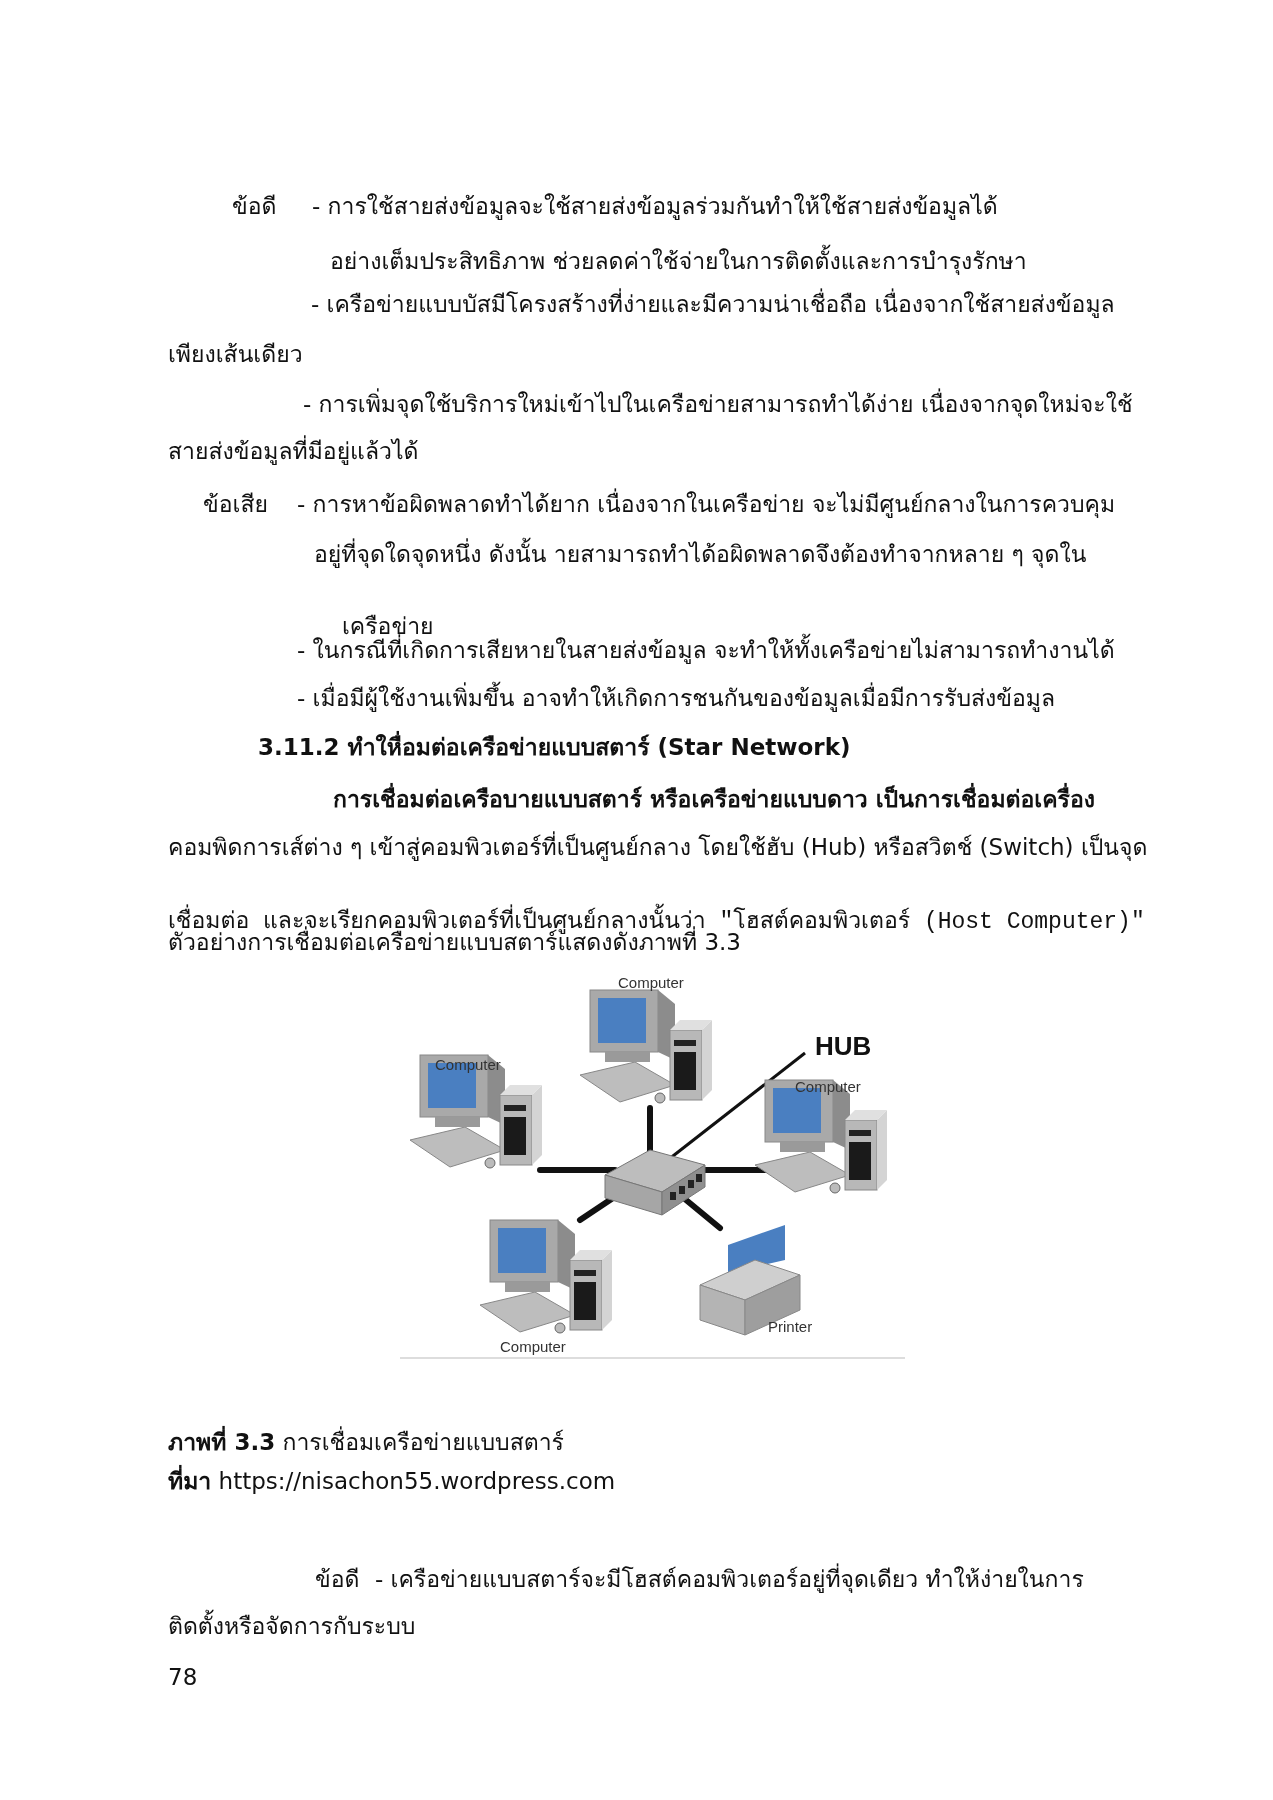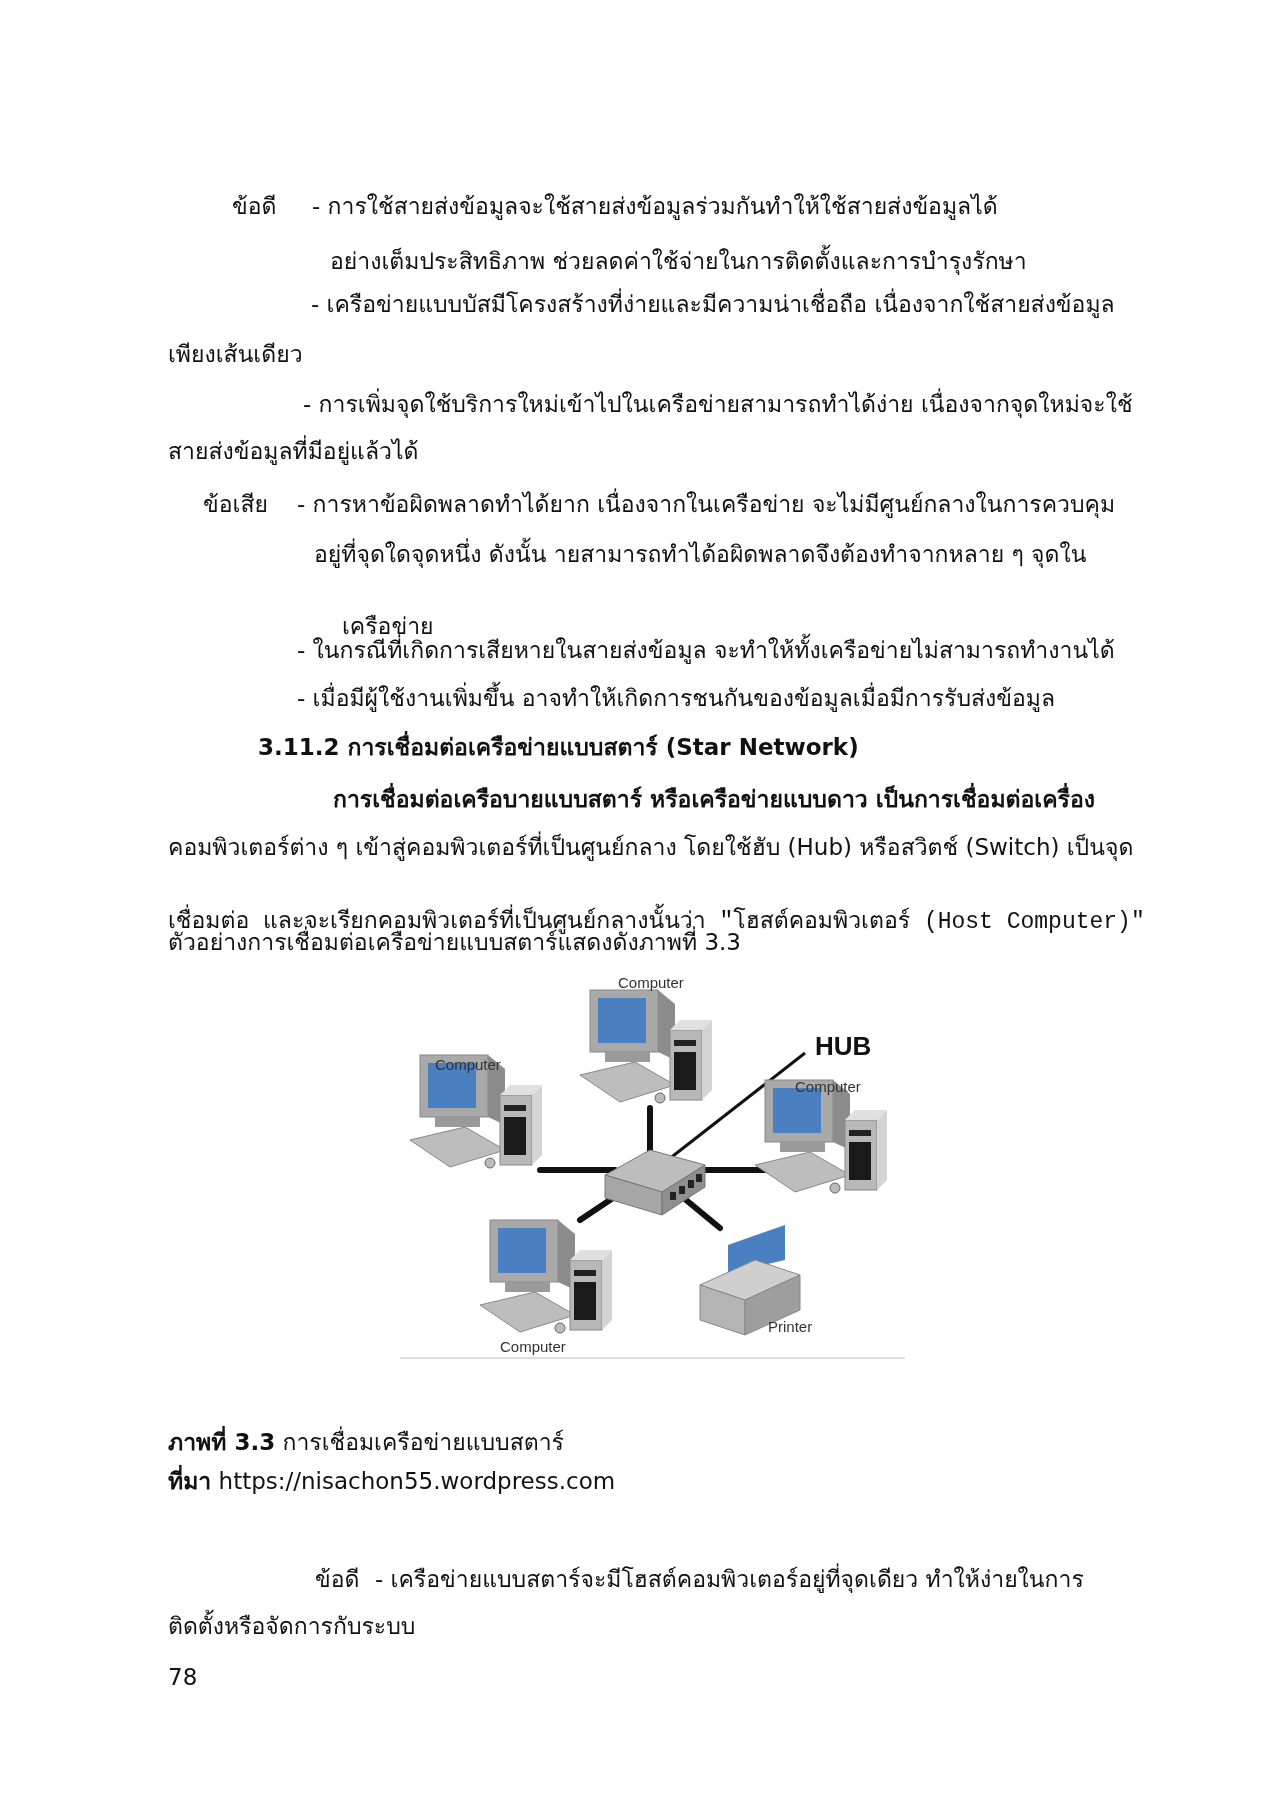--- a/index.html
+++ b/index.html
@@ -22,24 +22,24 @@
 <div class="ln" style="left:303px; top:390px;">- การเพิ่มจุดใช้บริการใหม่เข้าไปในเครือข่ายสามารถทำได้ง่าย เนื่องจากจุดใหม่จะใช้</div>
 <div class="ln" style="left:168px; top:437px;">สายส่งข้อมูลที่มีอยู่แล้วได้</div>
 
 <div class="ln" style="left:203px; top:490px;">ข้อเสีย</div>
 <div class="ln" style="left:297px; top:490px;text-align:center;">- การหาข้อผิดพลาดทำได้ยาก เนื่องจากในเครือข่าย จะไม่มีศูนย์กลางในการควบคุม</div>
 <div class="ln" style="left:314px; top:540px;">อยู่ที่จุดใดจุดหนึ่ง ดังนั้น ายสามารถทำได้อผิดพลาดจึงต้องทำจากหลาย ๆ จุดใน</div>
 <div class="ln" style="left:314px; top:612px;margin-left:28px;">เครือข่าย</div>
 <div class="ln" style="left:297px; top:636px;">- ในกรณีที่เกิดการเสียหายในสายส่งข้อมูล จะทำให้ทั้งเครือข่ายไม่สามารถทำงานได้</div>
 <div class="ln" style="left:297px; top:684px;">- เมื่อมีผู้ใช้งานเพิ่มขึ้น อาจทำให้เกิดการชนกันของข้อมูลเมื่อมีการรับส่งข้อมูล</div>
 
-<div class="ln b" style="left:258px; top:733px;">3.11.2 การเชื่อมต่อเครือข่ายแบบสตาร์ (Star Network)</div>
+<div class="ln b" style="left:258px; top:733px;">3.11.2 ทำใหื่อมต่อเครือข่ายแบบสตาร์ (Star Network)</div>
 
 <div class="ln" style="left:333px; top:785px;font-weight:bold;">การเชื่อมต่อเครือบายแบบสตาร์ หรือเครือข่ายแบบดาว เป็นการเชื่อมต่อเครื่อง</div>
-<div class="ln" style="left:168px; top:833px;">คอมพิวเตอร์ต่าง ๆ เข้าสู่คอมพิวเตอร์ที่เป็นศูนย์กลาง โดยใช้ฮับ (Hub) หรือสวิตช์ (Switch) เป็นจุด</div>
+<div class="ln" style="left:168px; top:833px;">คอมพิดการเส์ต่าง ๆ เข้าสู่คอมพิวเตอร์ที่เป็นศูนย์กลาง โดยใช้ฮับ (Hub) หรือสวิตช์ (Switch) เป็นจุด</div>
 <div class="ln" style="left:168px; top:908px;font-family:Liberation Mono, monospace;">เชื่อมต่อ และจะเรียกคอมพิวเตอร์ที่เป็นศูนย์กลางนั้นว่า "โฮสต์คอมพิวเตอร์ (Host Computer)"</div>
 <div class="ln" style="left:168px; top:928px;">ตัวอย่างการเชื่อมต่อเครือข่ายแบบสตาร์แสดงดังภาพที่ 3.3</div>
 
 <div class="fig">
   <svg width="505" height="390" viewBox="0 0 505 390" xmlns="http://www.w3.org/2000/svg">
 
     <g stroke="#111" stroke-width="6" stroke-linecap="round">
       <line x1="250" y1="138" x2="250" y2="185"></line>
       <line x1="140" y1="200" x2="215" y2="200"></line>
       <line x1="300" y1="200" x2="375" y2="200"></line>

